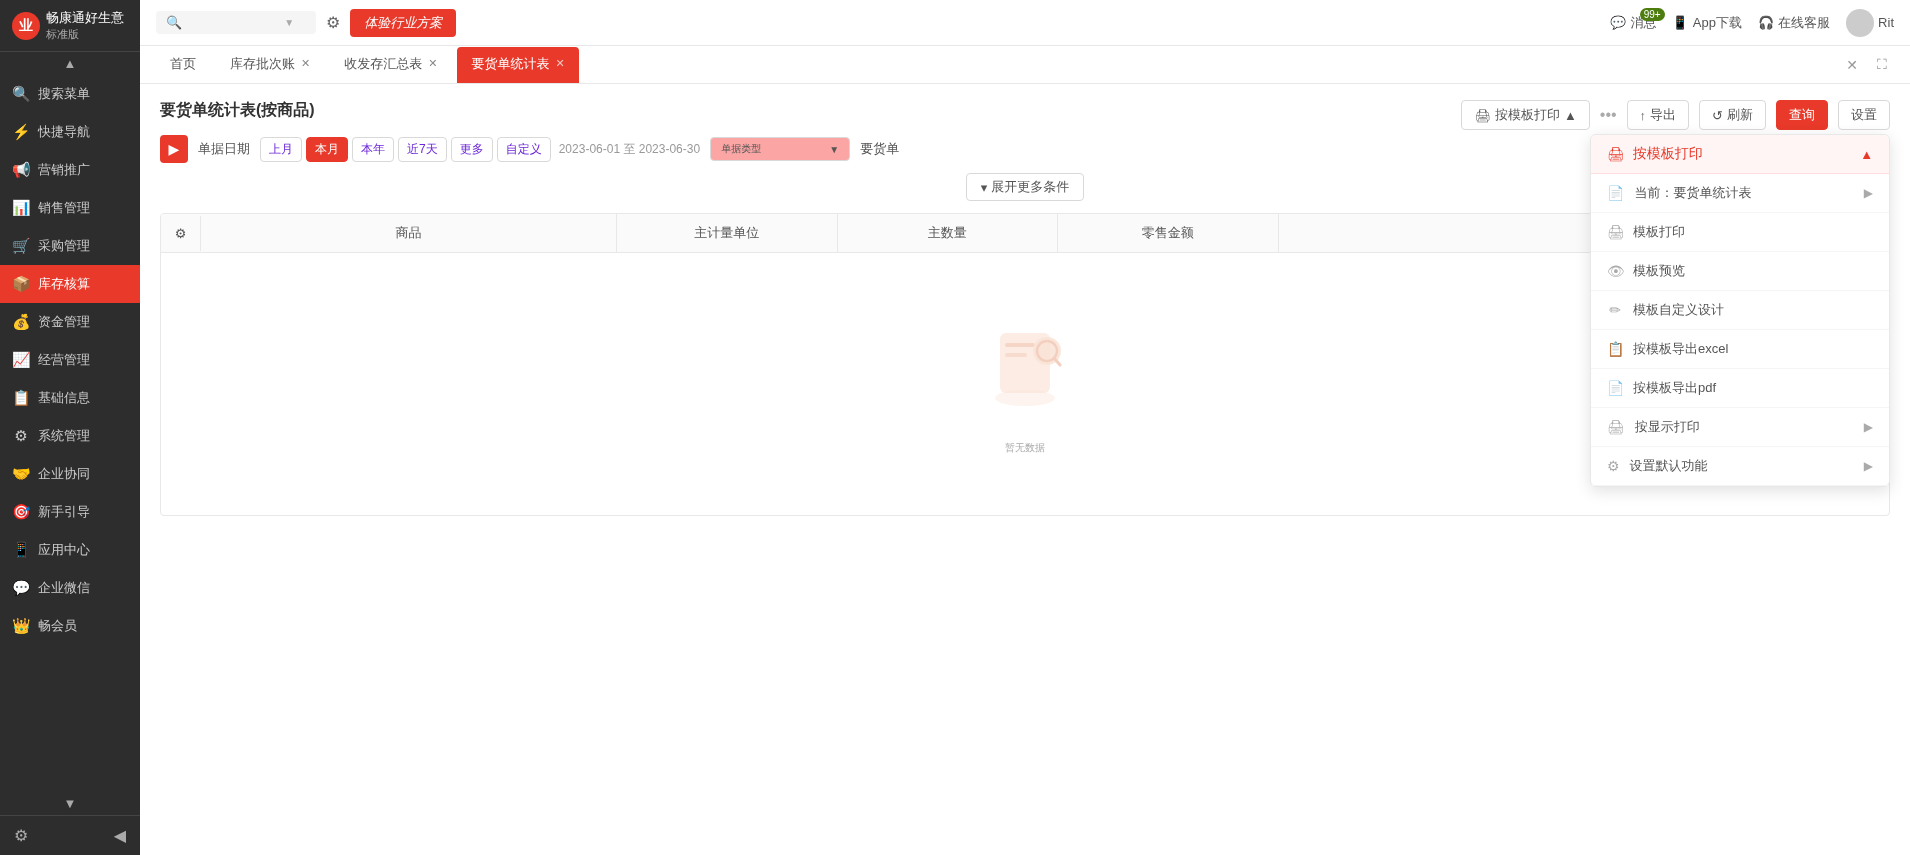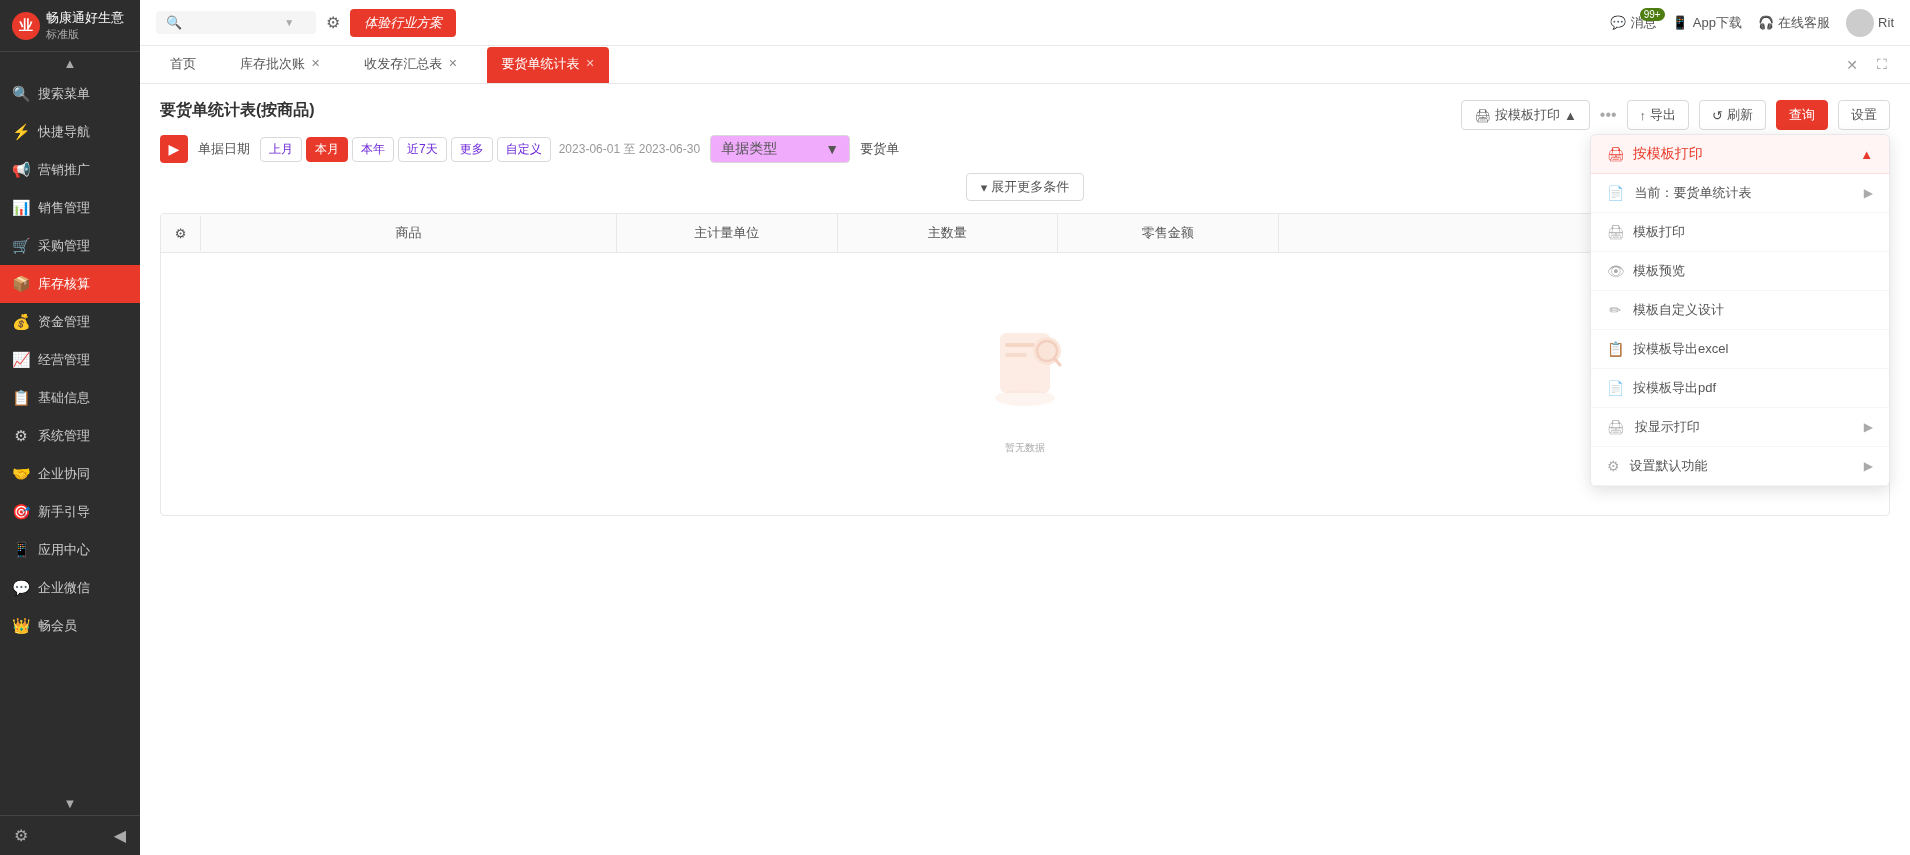--- a/index.html
+++ b/index.html
@@ -137,21 +137,21 @@
 
     
     .tabs-bar {
       background: #fff;
       display: flex;
       align-items: center;
       border-bottom: 1px solid #e8e8e8;
       padding: 0 16px;
       height: 38px;
       flex-shrink: 0;
-      gap: 16px;
+      gap: 6px;
     }
     .tab-item {
       display: flex; align-items: center; gap: 6px;
       padding: 8px 14px;
       cursor: pointer;
       font-size: 13px;
       color: #555;
       border-bottom: 2px solid transparent;
       white-space: nowrap;
     }
@@ -226,23 +226,23 @@
       color: #fff;
       border-color: #e8392a;
     }
     .date-range-text { font-size: 12px; color: #999; margin-left: 4px; }
 
     .filter-select {
       display: flex; align-items: center; gap: 6px;
       border: 1px solid #d9d9d9;
       border-radius: 4px;
       padding: 4px 10px;
-      background: #f0abfc;
-      cursor: pointer;
-      font-size: 14px; color: #555;
+      background: #fca5a5;
+      cursor: pointer;
+      font-size: 10px; color: #555;
       min-width: 140px;
     }
     .filter-select-label { flex: 1; }
 
     .filter-yaohuodan {
       display: flex; align-items: center; gap: 6px;
       font-size: 13px; color: #555;
     }
 
     .expand-more-btn {

